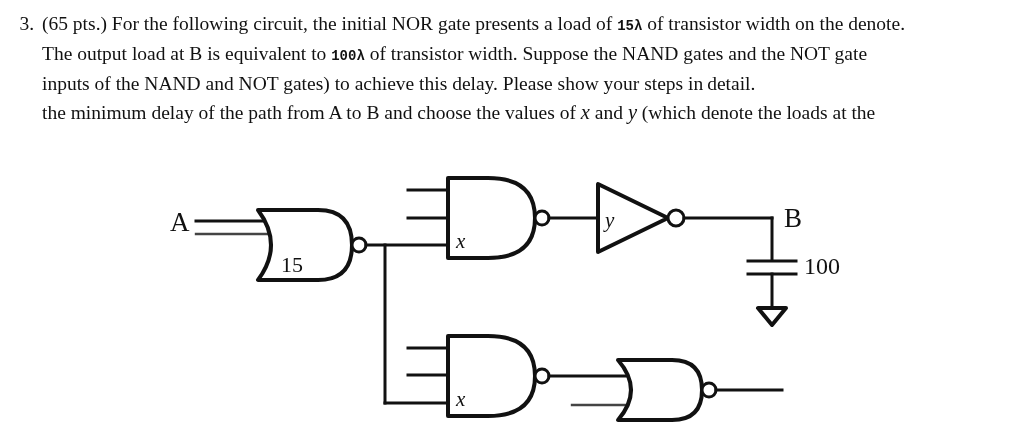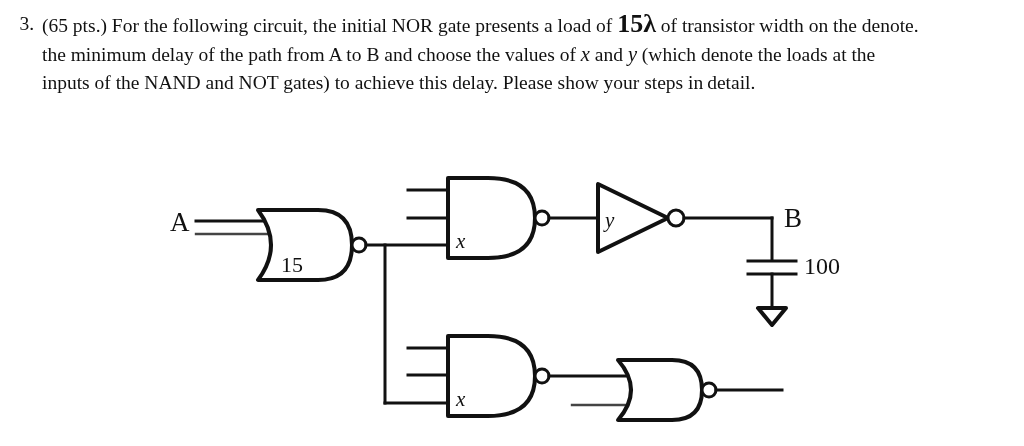--- a/index.html
+++ b/index.html
@@ -41,22 +41,23 @@
     flex: 1 1 auto;
     font-size: 19.5px;
     line-height: 28px;
     text-align: left;
   }
   .prob-text p {
     margin: 0;
     white-space: nowrap;
   }
   .bigval {
-    font-size: 26px;
+    font-size: 14px;
     font-weight: 600;
+    font-family: Liberation Mono, monospace;
   }
   .var {
     font-style: italic;
     font-size: 20.5px;
   }
 
   #circuit-area {
     position: absolute;
     left: 0;
     top: 168px;
@@ -108,22 +109,23 @@
   }
 </style>
 </head>
 <body>
 
 <div id="problem-block">
   <div class="prob-row">
     <div class="prob-number">3.</div>
     <div class="prob-text" id="prob-text-host">
         <p><span>(65 pts.) For the following circuit, the initial NOR gate presents a load of </span><span class="bigval">15λ</span><span> of transistor width on the denote.</span></p>
+        <p><span>The output load at B is equivalent to </span><span class="bigval">100λ</span><span> of transistor width. Suppose the NAND gates and the NOT gate</span></p>
+        <p><span>inputs of the NAND and NOT gates) to achieve this delay. Please show your steps in detail.</span></p>
         <p><span>the minimum delay of the path from A to B and choose the values of </span><span class="var">x</span><span> and </span><span class="var">y</span><span> (which denote the loads at the</span></p>
-        <p><span>inputs of the NAND and NOT gates) to achieve this delay. Please show your steps in detail.</span></p>
       </div>
   </div>
 </div>
 
 <div id="circuit-area">
   <svg id="circuit-svg" width="1024" height="278" viewBox="0 0 1024 278" xmlns="http://www.w3.org/2000/svg">
 
     <text class="lbl lbl-node" x="170" y="63">A</text>
 
     <line class="wire" x1="196" y1="53" x2="268" y2="53"></line>

